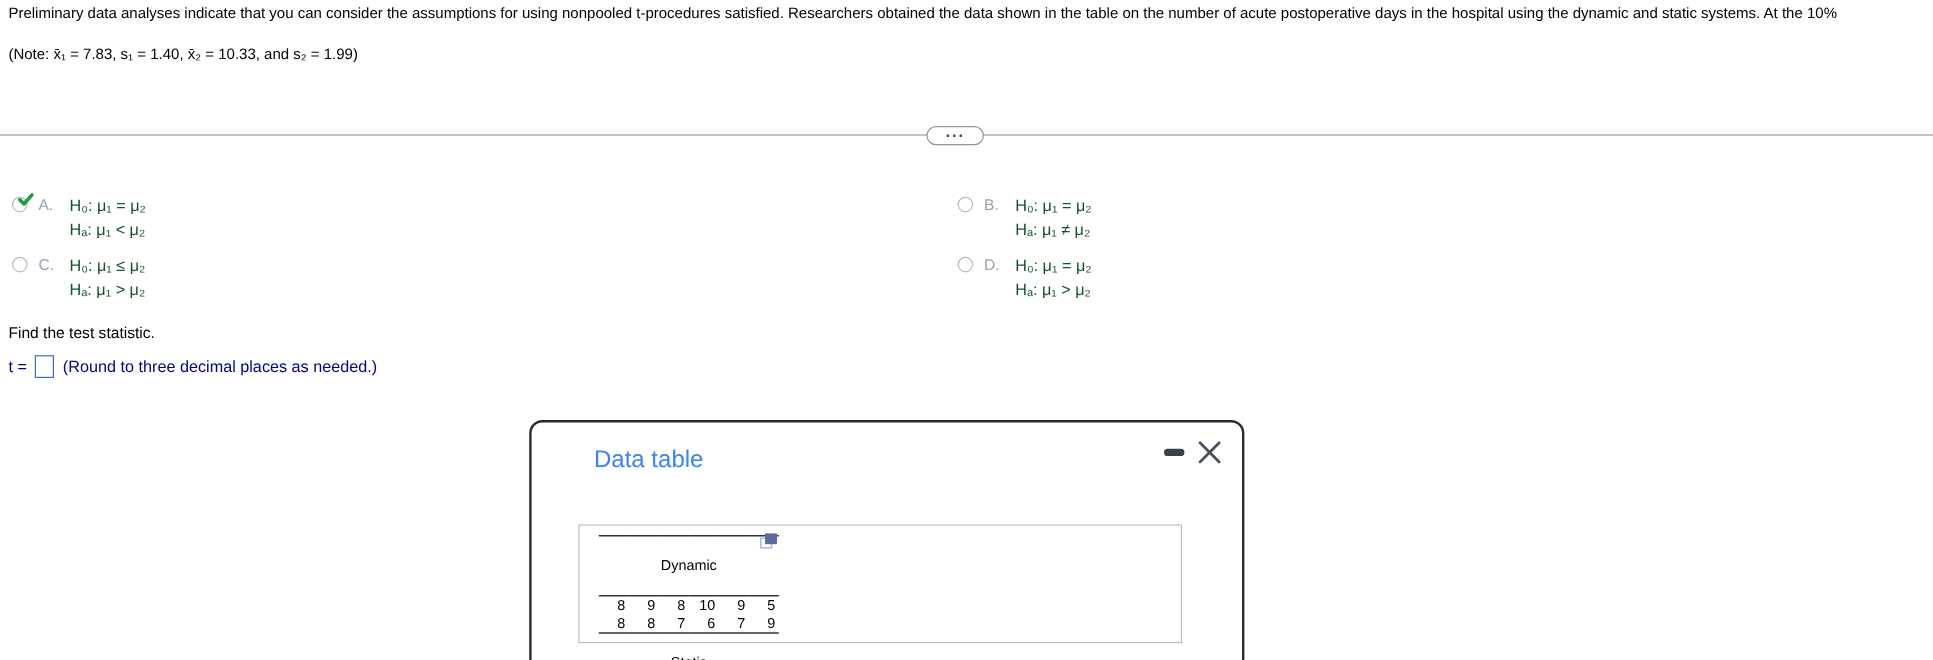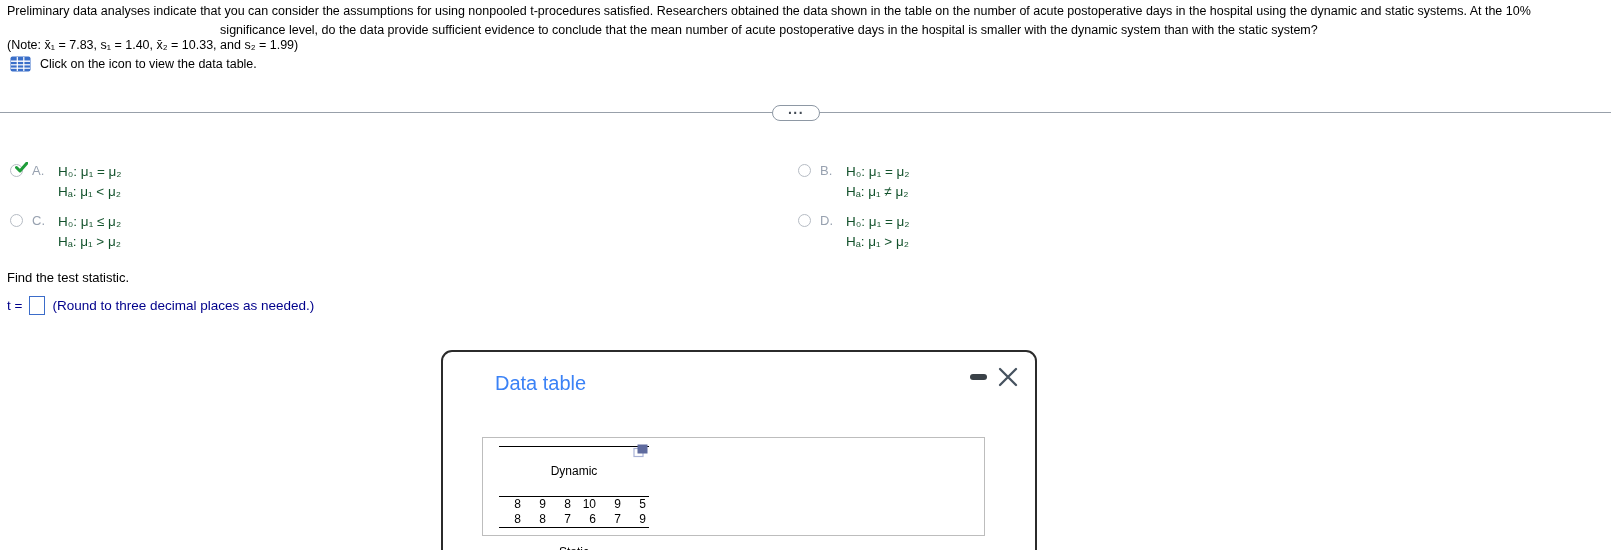--- a/index.html
+++ b/index.html
@@ -49,37 +49,23 @@
   .dt tr.last td{border-bottom:1.5px solid #000;}
   .copy-icon{position:absolute;left:150px;top:6px;cursor:pointer;}
 </style>
 </head>
 <body>
 
 <div id="page">
 
   <div class="qtext">
     <div>Preliminary data analyses indicate that you can consider the assumptions for using nonpooled t-procedures satisfied. Researchers obtained the data shown in the table on the number of acute postoperative days in the hospital using the dynamic and static systems. At the 10%</div>
-    <div>significance level, do the data provide sufficient evidence to conclude that the mean number of acute postoperative days in the hospital is smaller with the dynamic system than with the static system?</div>
   </div>
   <div class="note">(Note: x̄₁ = 7.83, s₁ = 1.40, x̄₂ = 10.33, and s₂ = 1.99)</div>
 
-  <div class="table-hint-row">
-    <span style="display:block;line-height:0;cursor:pointer;">
-      <svg width="21" height="16" viewBox="0 0 21 16">
-        <rect x="0.5" y="0.5" width="20" height="15" rx="2" fill="#3a6fc9"></rect>
-        <line x1="1" y1="5.2" x2="20" y2="5.2" stroke="#fff" stroke-width="1.4"></line>
-        <line x1="1" y1="8.8" x2="20" y2="8.8" stroke="#fff" stroke-width="1.2"></line>
-        <line x1="1" y1="12.2" x2="20" y2="12.2" stroke="#fff" stroke-width="1.2"></line>
-        <line x1="7.3" y1="1" x2="7.3" y2="15" stroke="#fff" stroke-width="1.2"></line>
-        <line x1="13.8" y1="1" x2="13.8" y2="15" stroke="#fff" stroke-width="1.2"></line>
-      </svg>
-    </span>
-    <span class="hint-text">Click on the icon to view the data table.</span>
-  </div>
 
   <div class="divider"></div>
   <div class="more-pill">
     <span>...</span>
   </div>
 
 
   <div class="option opt-a">
     <span class="radio-wrap">
       <span class="radio"></span>

